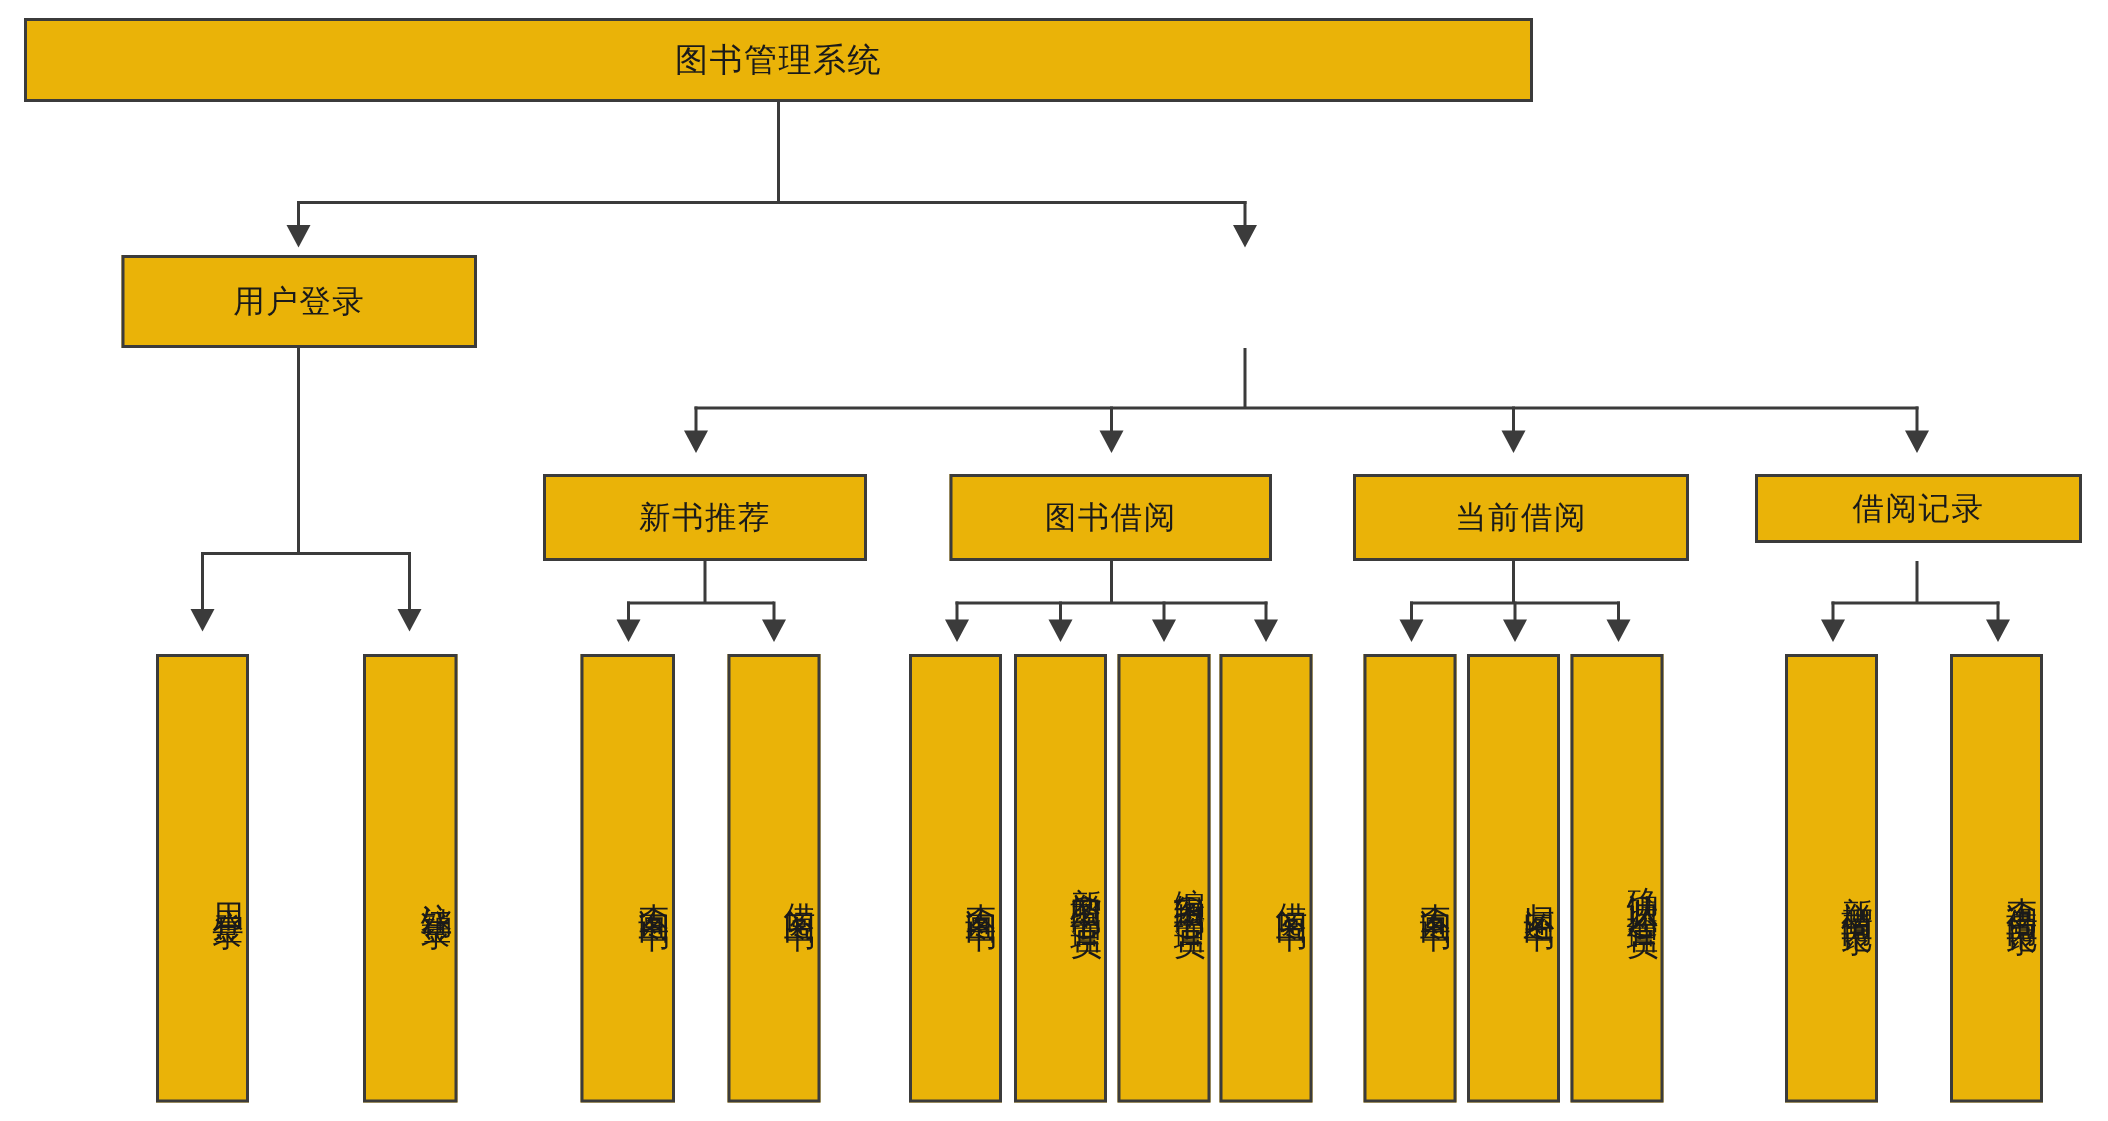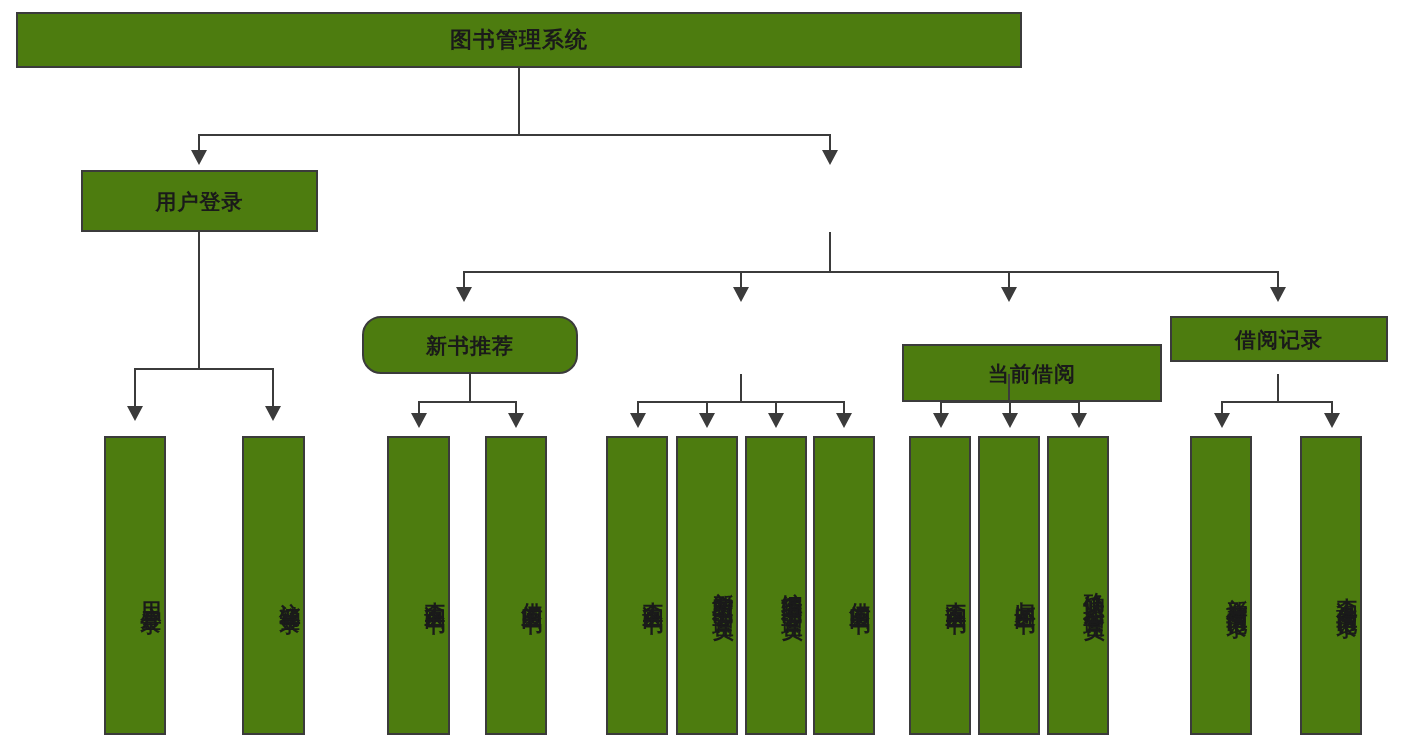--- a/index.html
+++ b/index.html
@@ -12,28 +12,27 @@
     width:1405px;
     height:747px;
     background:#ffffff;
     overflow:hidden;
   }
 
   
   .node{
     position:absolute;
     box-sizing:border-box;
-    background:#4d7c0f;
+    background:#eab308;
     border:2px solid #3b3b3b;
     display:flex;
     align-items:center;
     justify-content:center;
     color:#1a1a1a;
     letter-spacing:1px;
-    font-weight:bold;
   }
   .node.h{            
     font-size:21px;
     line-height:1;
   }
   .node.root{ font-size:22px; }
 
   .node.v{            
     writing-mode:vertical-rl;
     text-orientation:upright;
@@ -108,24 +107,27 @@
   <div class="ln h" style="left:463px;top:271px;width:816px;height:2px;"></div>
   <div class="ln v" style="left:463px;top:271px;width:2px;height:18px;"></div>
   <div class="arrow" style="left:456px;top:287px;"></div>
   <div class="ln v" style="left:740px;top:271px;width:2px;height:18px;"></div>
   <div class="arrow" style="left:733px;top:287px;"></div>
   <div class="ln v" style="left:1008px;top:271px;width:2px;height:18px;"></div>
   <div class="arrow" style="left:1001px;top:287px;"></div>
   <div class="ln v" style="left:1277px;top:271px;width:2px;height:18px;"></div>
   <div class="arrow" style="left:1270px;top:287px;"></div>
 
-  <div class="node h" style="left:362px;top:316px;width:216px;height:58px;border-radius:19px;">
+  <div class="node h" style="left:362px;top:316px;width:216px;height:58px;">
     <span>新书推荐</span>
   </div>
-  <div class="node h" style="left:902px;top:316px;width:260px;height:58px;margin-top:28px;">
+  <div class="node h" style="left:633px;top:316px;width:215px;height:58px;">
+    <span>图书借阅</span>
+  </div>
+  <div class="node h" style="left:902px;top:316px;width:224px;height:58px;">
     <span>当前借阅</span>
   </div>
   <div class="node h" style="left:1170px;top:316px;width:218px;height:46px;">
     <span>借阅记录</span>
   </div>
 
   <div class="ln v" style="left:469px;top:374px;width:2px;height:28px;"></div>
   <div class="ln h" style="left:418px;top:401px;width:98px;height:2px;"></div>
   <div class="ln v" style="left:418px;top:401px;width:2px;height:14px;"></div>
   <div class="arrow" style="left:411px;top:413px;"></div>

